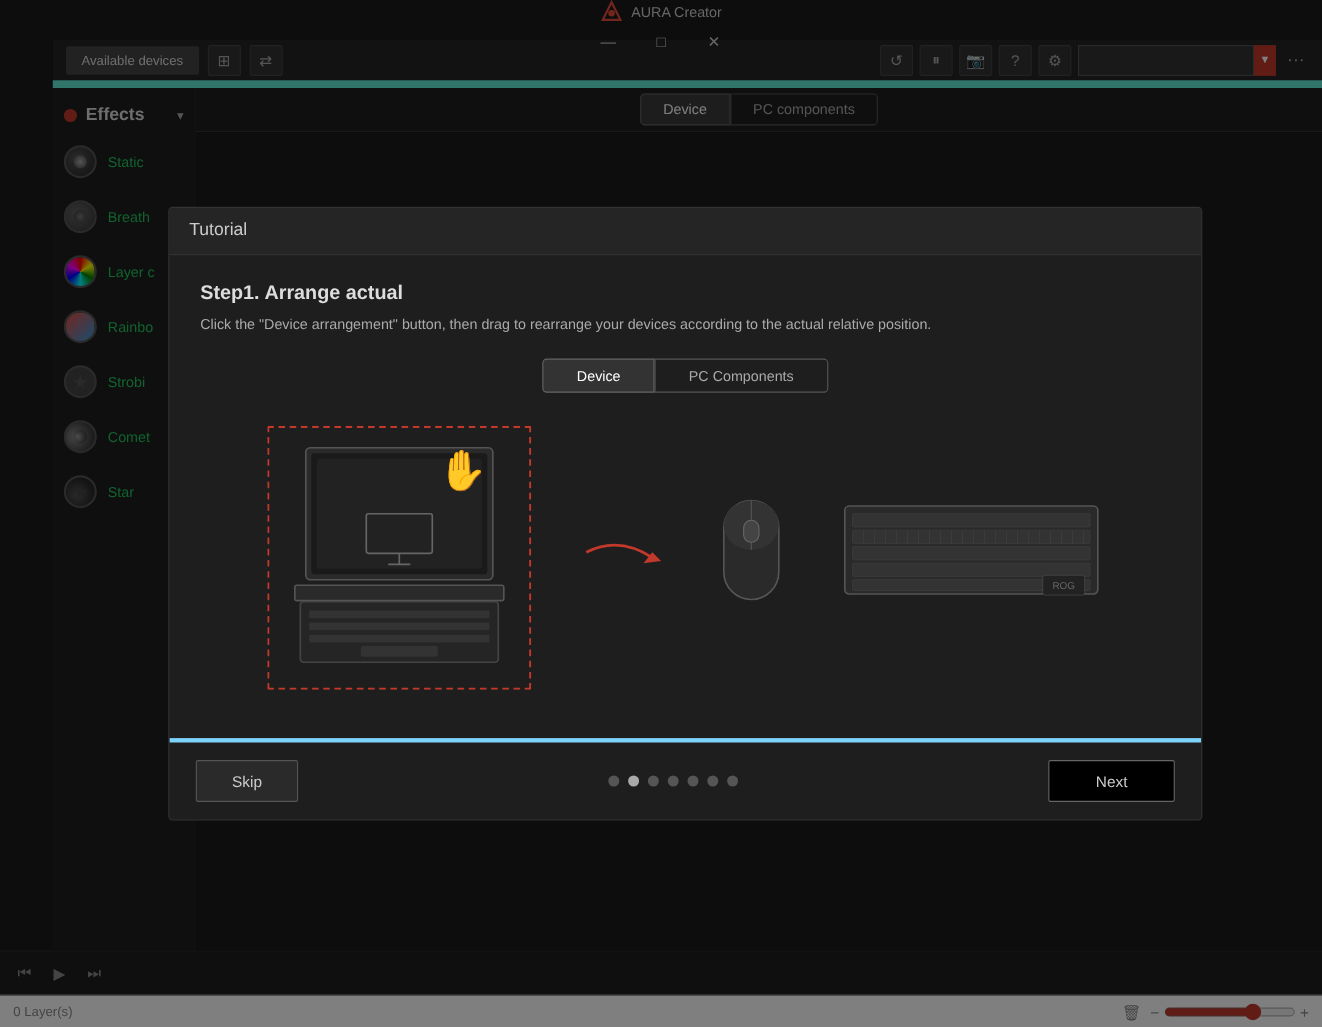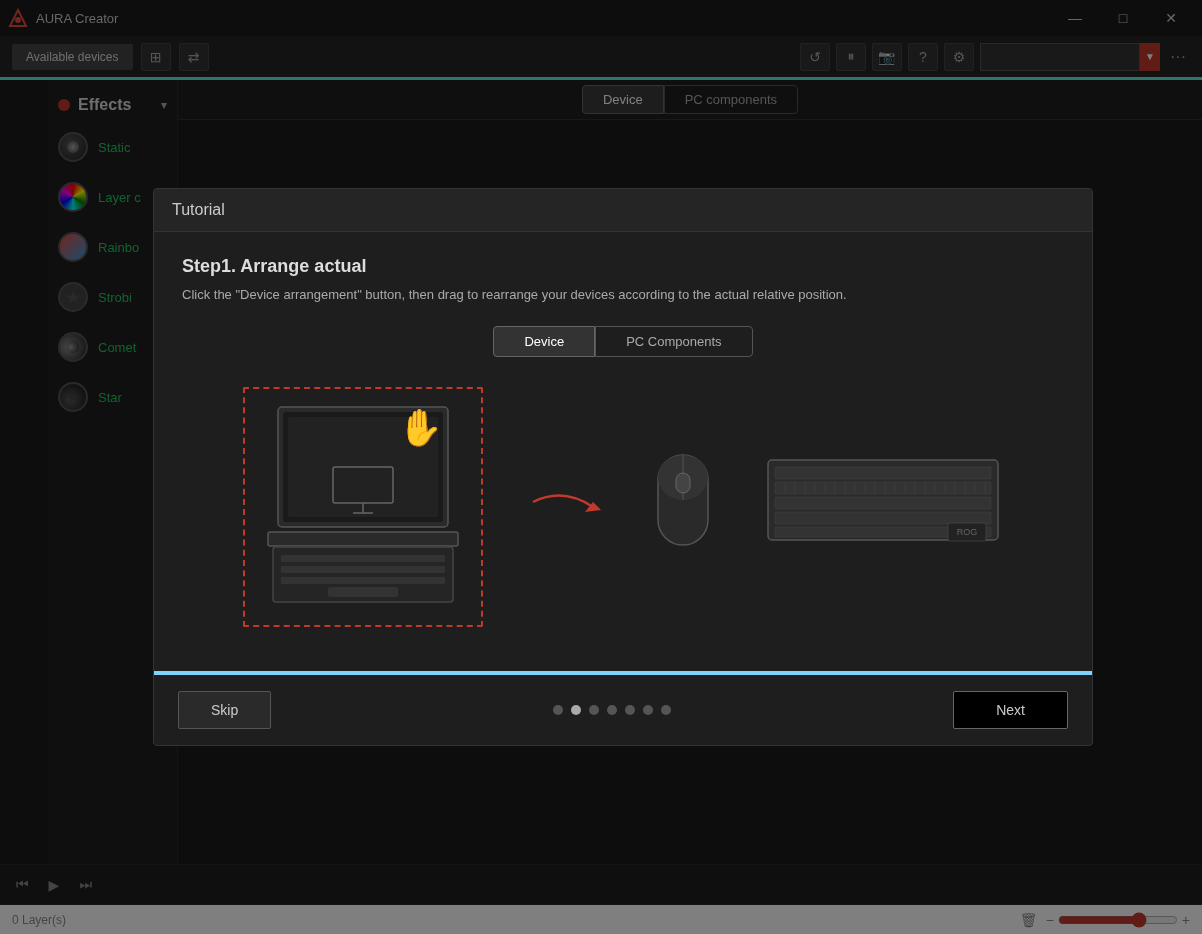--- a/index.html
+++ b/index.html
@@ -14,20 +14,21 @@
     }
 
     
     .title-bar {
       display: flex;
       align-items: center;
       height: 36px;
       background: #1a1a1a;
       padding: 0 8px;
       justify-content: space-between;
+      flex-direction: column;
     }
     .title-bar-left {
       display: flex;
       align-items: center;
       gap: 8px;
     }
     .app-logo {
       width: 20px;
       height: 20px;
     }
@@ -53,21 +54,22 @@
     }
 
     
     .toolbar {
       display: flex;
       align-items: center;
       height: 44px;
       background: #252525;
       padding: 0 12px;
       gap: 8px;
-      border-bottom: 3px solid #5eead4;
+      border-bottom: 7px solid #5eead4;
+      margin-left: 48px;
     }
     .available-devices-btn {
       background: #444;
       border: none;
       color: #ddd;
       padding: 6px 14px;
       font-size: 12px;
       cursor: pointer;
       border-radius: 2px;
     }
@@ -513,20 +515,26 @@
     <div class="effects-header">
       <div class="effects-dot"></div>
       <span class="effects-label">Effects</span>
       <span class="effects-chevron">▾</span>
     </div>
     <div class="effect-item">
       <div class="effect-icon static-icon">
         <div style="width:12px;height:12px;border-radius:50%;background:radial-gradient(circle,#aaa,#444);"></div>
       </div>
       <span class="effect-name">Static</span>
+    </div>
+    <div class="effect-item">
+      <div class="effect-icon breath-icon">
+        <div style="width:12px;height:12px;border-radius:50%;background:radial-gradient(circle,#777,#333);"></div>
+      </div>
+      <span class="effect-name">Breath</span>
     </div>
     <div class="effect-item">
       <div class="effect-icon color-icon"></div>
       <span class="effect-name">Layer c</span>
     </div>
     <div class="effect-item">
       <div class="effect-icon rainbow-icon"></div>
       <span class="effect-name">Rainbo</span>
     </div>
     <div class="effect-item">

